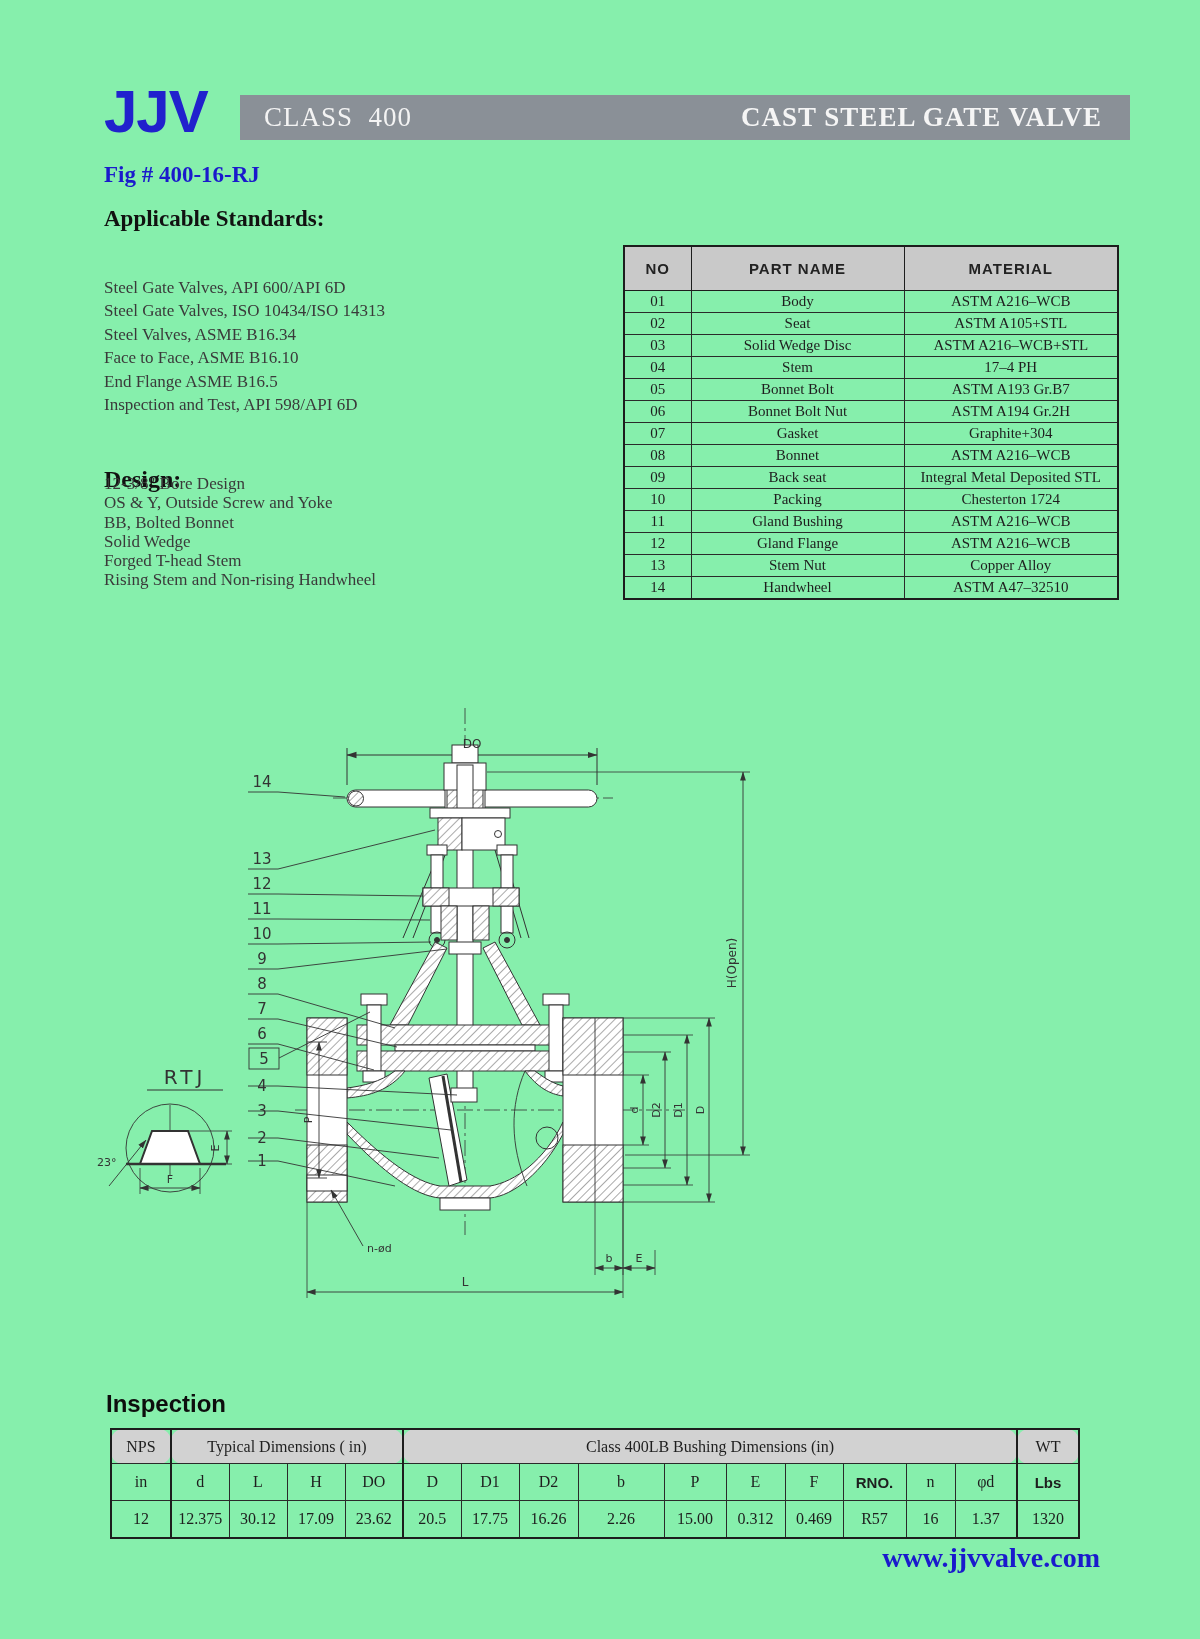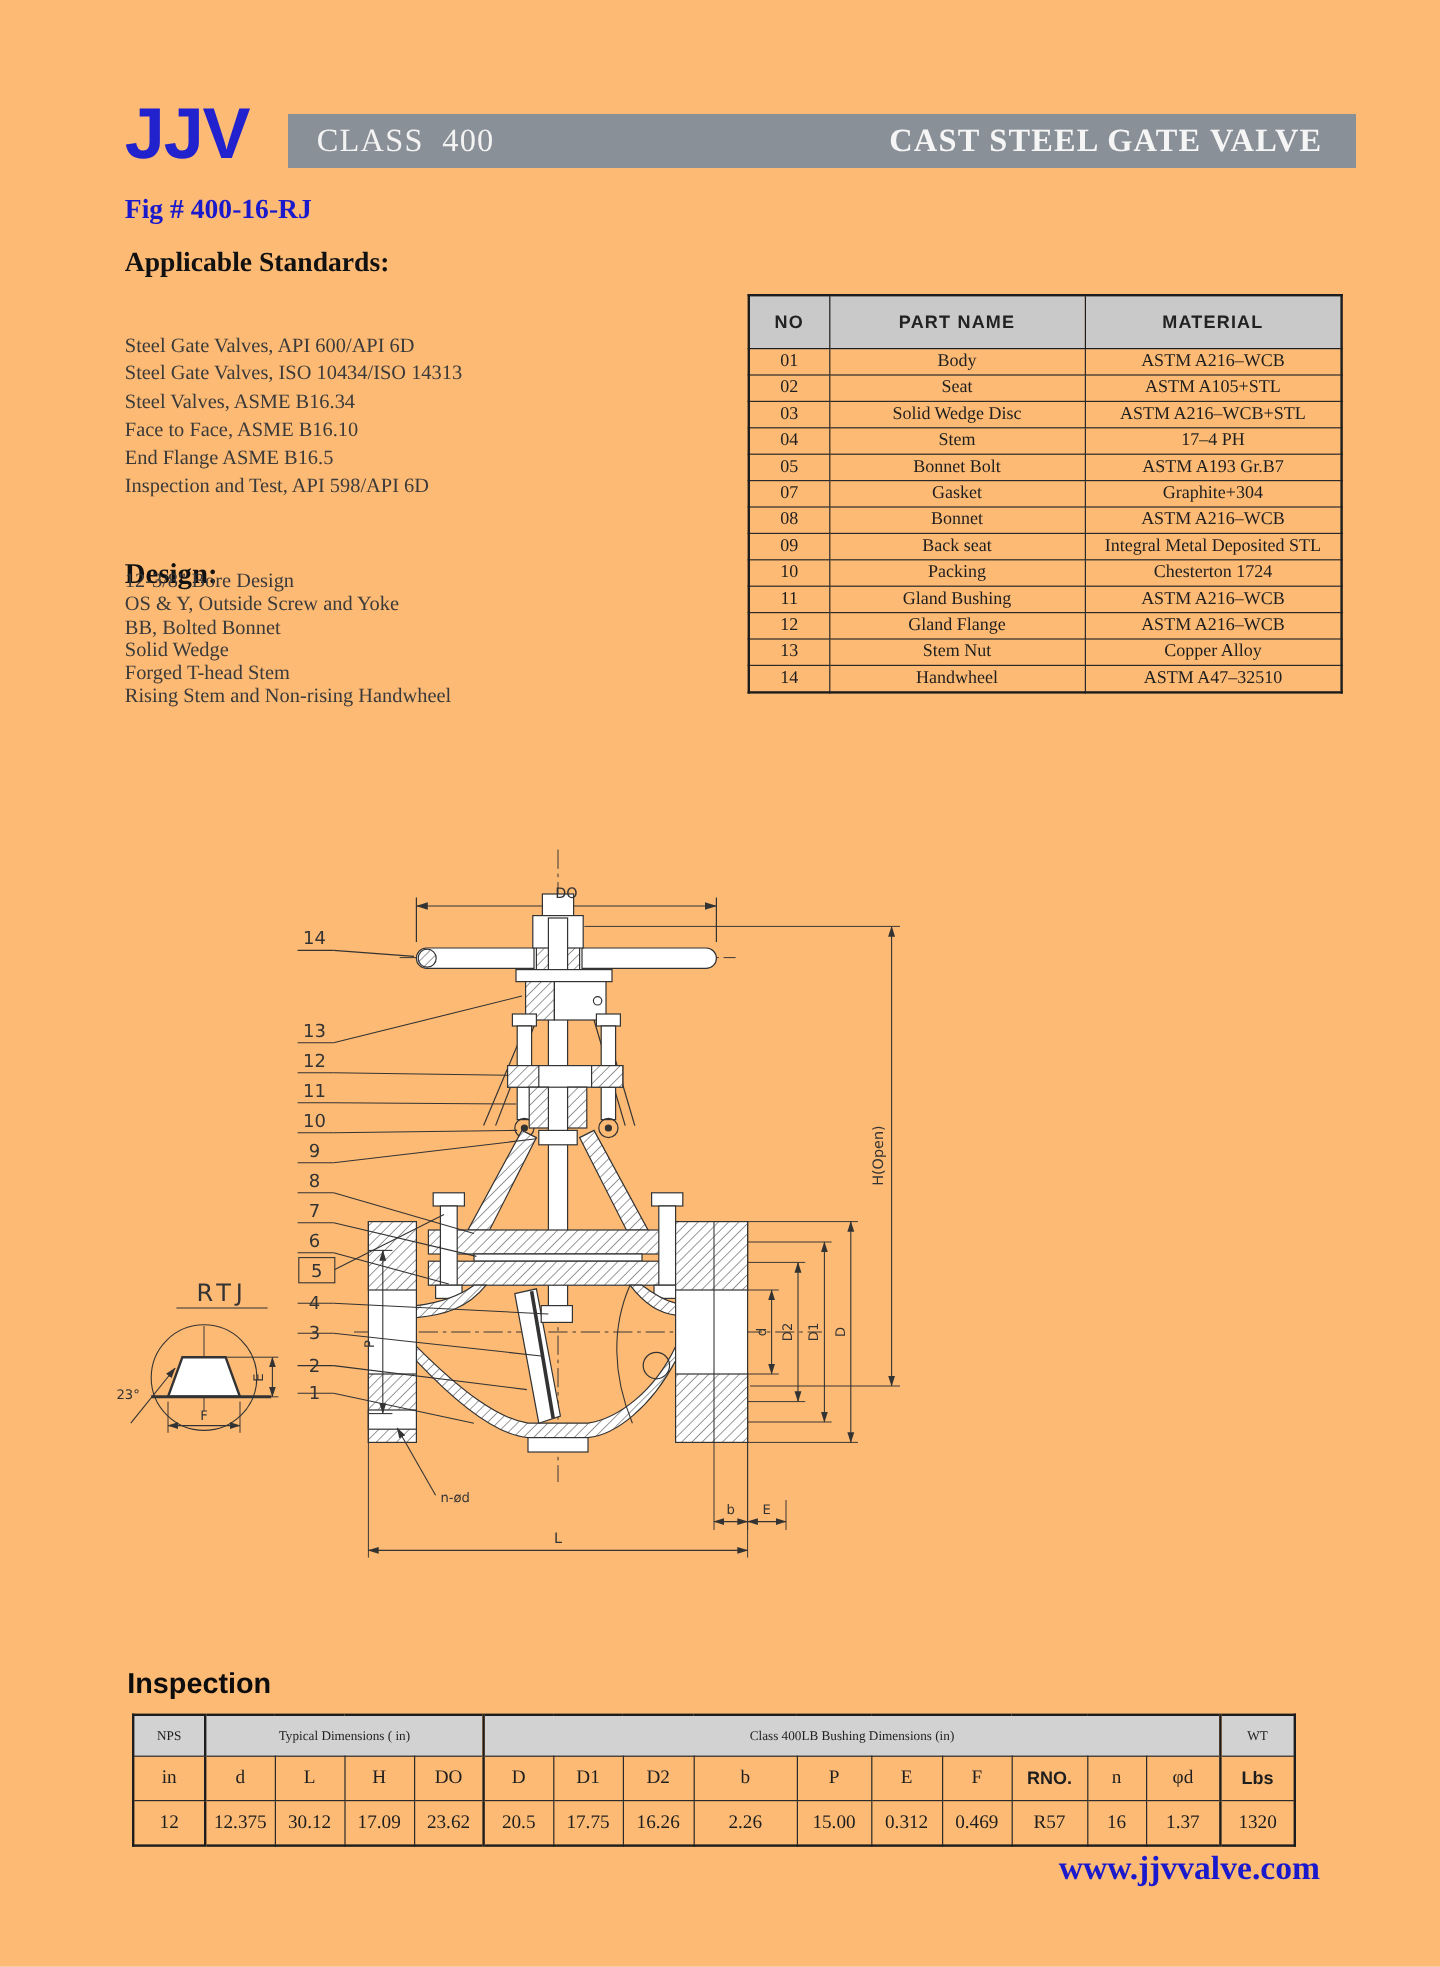--- a/index.html
+++ b/index.html
@@ -1,16 +1,16 @@
 <!DOCTYPE html>
 <html><head>
 <meta charset="utf-8">
 <style>
   html,body{margin:0;padding:0;background:#e8e8e8;}
-  .page{position:relative;width:1200px;height:1639px;background:#fdba74;margin:0 auto;
+  .page{position:relative;width:1200px;height:1639px;background:#86efac;margin:0 auto;
         font-family:"Liberation Serif",serif;color:#1c1c1c;overflow:hidden;}
   
   .logo{position:absolute;left:104px;top:82px;font-family:"Liberation Sans",sans-serif;
         font-weight:bold;font-size:60px;line-height:60px;color:#2121cd;letter-spacing:-1px;}
   .hbar{position:absolute;left:240px;top:95px;width:890px;height:45px;background:#8a9097;
         display:flex;align-items:center;justify-content:space-between;}
   .hbar .cls{font-family:"Liberation Serif",serif;font-weight:normal;font-size:27px;color:#f3f3f3;
         padding-left:24px;white-space:pre;letter-spacing:1px;}
   .hbar .ttl{font-family:"Liberation Serif",serif;font-weight:bold;font-size:27px;color:#f5f5f5;
         padding-right:28px;letter-spacing:1px;}
@@ -27,21 +27,21 @@
         letter-spacing:1px;font-weight:bold;height:41px;border:1.5px solid #1d1d1d;color:#222;}
   table.parts td{border:1px solid #2a2a2a;height:21px;text-align:center;font-size:15px;
         color:#1e1e1e;padding:0;overflow:hidden;white-space:nowrap;}
   
   .dim-h{position:absolute;left:106px;top:1390px;font-family:"Liberation Sans",sans-serif;
         font-weight:bold;font-size:24px;color:#0d0d0d;}
   table.dims{position:absolute;left:110px;top:1428px;border-collapse:collapse;table-layout:fixed;
         border:2px solid #1d1d1d;}
   table.dims td{border:1px solid #2a2a2a;text-align:center;font-size:16px;color:#1e1e1e;
         padding:0;overflow:hidden;white-space:nowrap;}
-  table.dims tr.g td{background:#d2d2d2;height:33px;font-size:11px;}
+  table.dims tr.g td{background:#d2d2d2;height:33px;font-size:16px;border-radius:12px;}
   table.dims tr.c td{height:36px;margin-top:32px;}
   table.dims tr.v td{height:36px;border-top:1.5px solid #1d1d1d;}
   table.dims td.grp{border-left:2px solid #1d1d1d;}
   table.dims td.sans{font-family:"Liberation Sans",sans-serif;font-size:15px;font-weight:bold;}
   
   .draw{position:absolute;left:95px;top:690px;}
   .draw text{font-family:"DejaVu Sans",sans-serif;fill:#333;}
   
   .foot{position:absolute;left:600px;top:1542px;width:500px;text-align:right;
         font-weight:bold;font-size:28px;color:#1a1acc;}
@@ -107,20 +107,25 @@
         </tr>
     <tr>
           <td>04</td>
           <td>Stem</td>
           <td>17–4 PH</td>
         </tr>
     <tr>
           <td>05</td>
           <td>Bonnet Bolt</td>
           <td>ASTM A193 Gr.B7</td>
+        </tr>
+    <tr>
+          <td>06</td>
+          <td>Bonnet Bolt Nut</td>
+          <td>ASTM A194 Gr.2H</td>
         </tr>
     <tr>
           <td>07</td>
           <td>Gasket</td>
           <td>Graphite+304</td>
         </tr>
     <tr>
           <td>08</td>
           <td>Bonnet</td>
           <td>ASTM A216–WCB</td>

